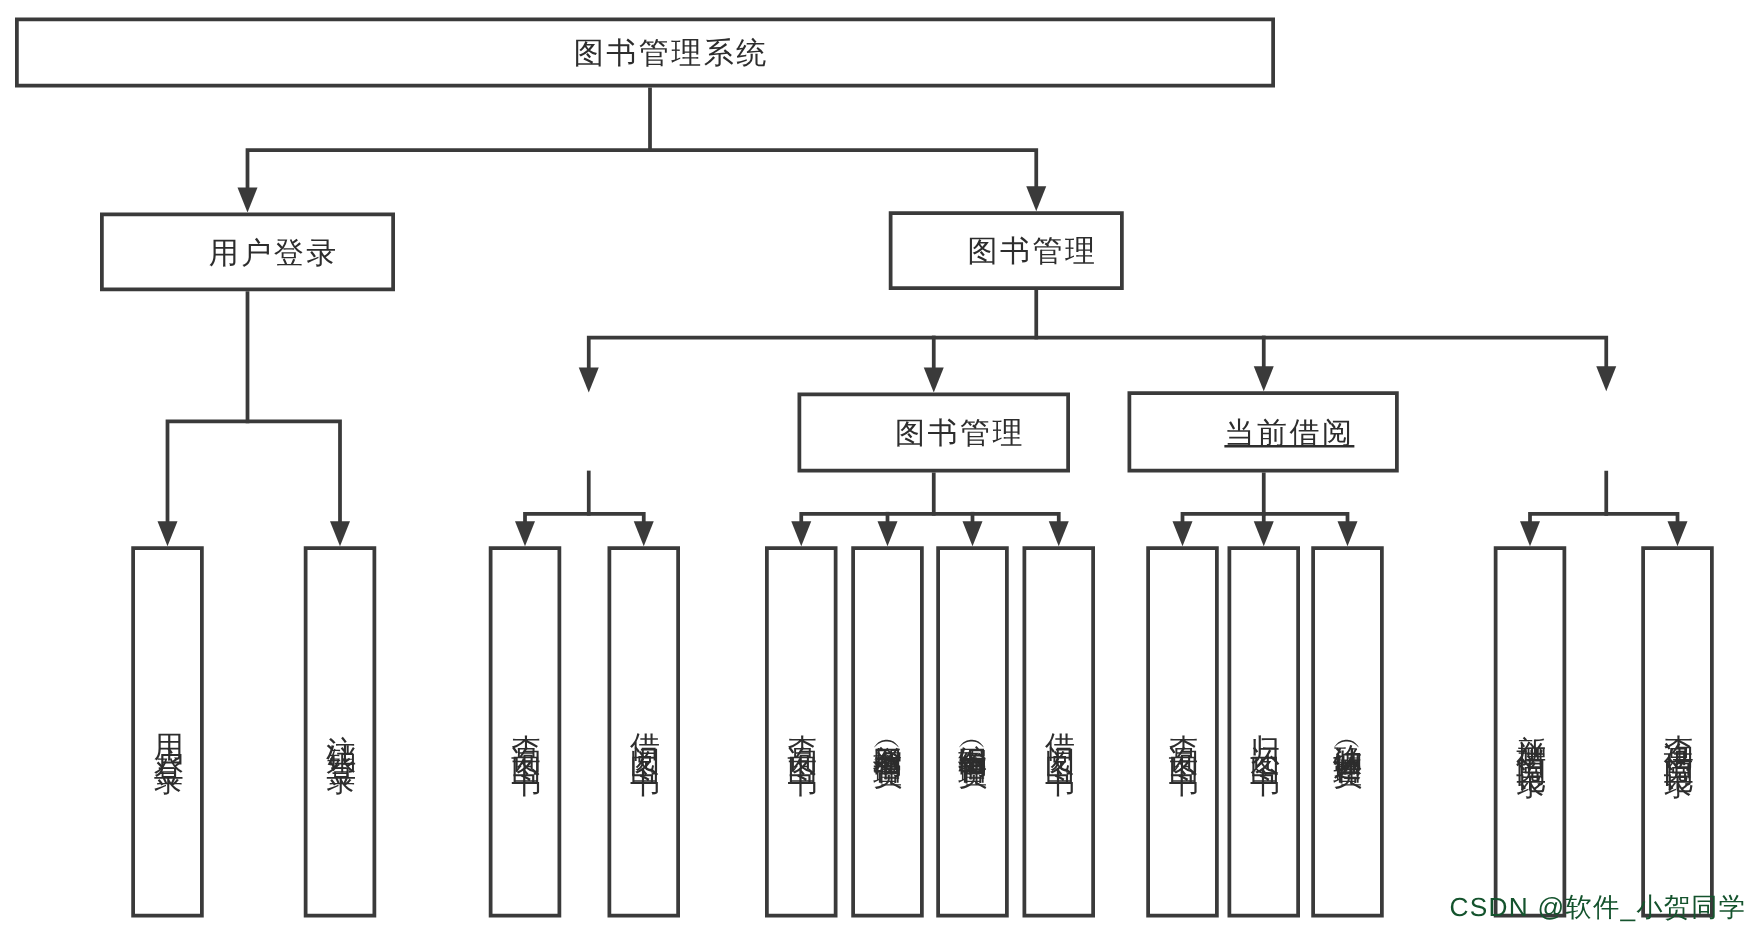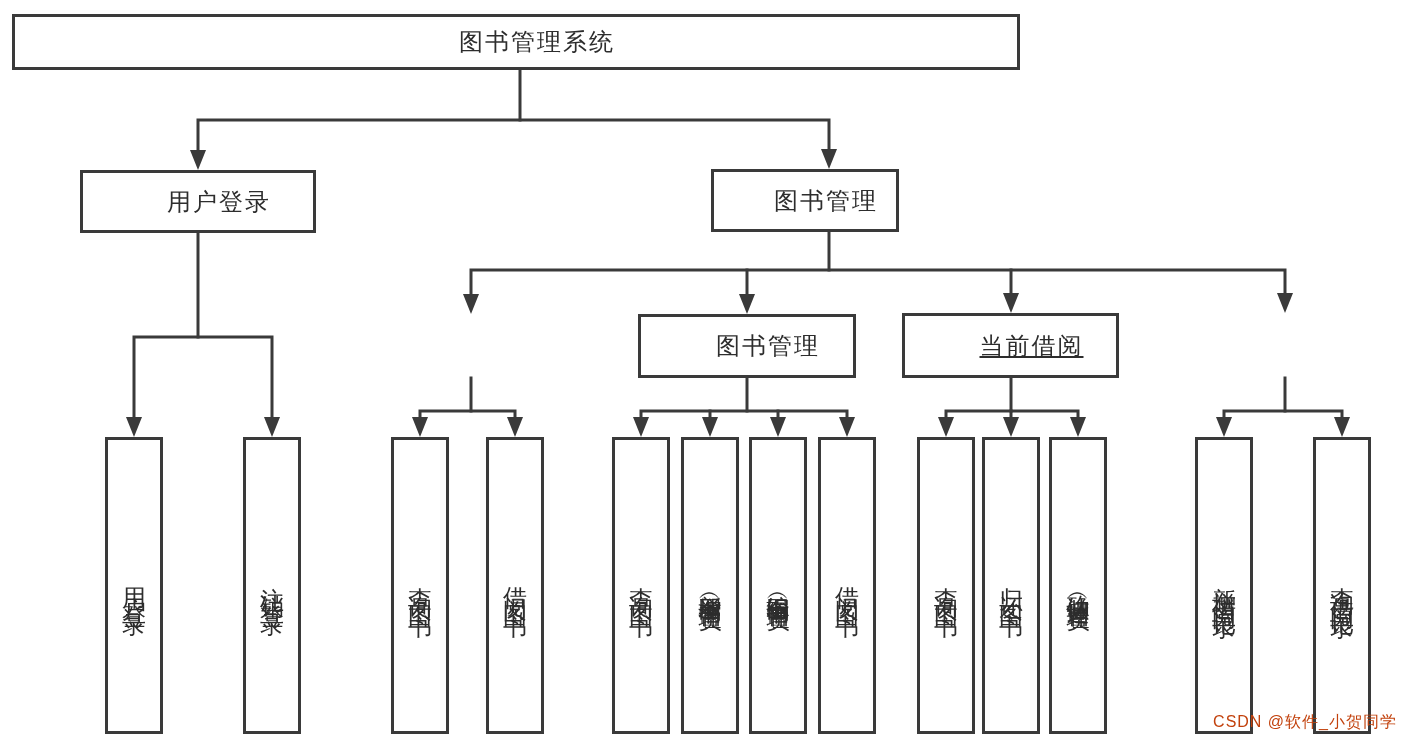--- a/index.html
+++ b/index.html
@@ -53,23 +53,23 @@
     letter-spacing: 9px;
     line-height: 1;
     white-space: nowrap;
   }
   .vtext.ls-med   { letter-spacing: 6px; }
   .vtext.ls-tight { letter-spacing: 2px; font-size: 23px; }
   .watermark {
     position: absolute;
     right: 8px;
     top: 712px;
-    font-size: 16px;
+    font-size: 21px;
     letter-spacing: 1px;
-    color: #c2410c;
+    color: #14532d;
     white-space: nowrap;
     z-index: 3;
   }
   
   #root        { left: 12px;   top: 14px;  width: 1008px; height: 56px; }
   #n-userlogin { left: 80px;   top: 170px; width: 236px;  height: 63px; }
   #n-bookmgmt  { left: 711px;  top: 169px; width: 188px;  height: 63px; }
   #n-newbook   { left: 362px;  top: 314px; width: 218px;  height: 64px; }
   #n-borrow    { left: 638px;  top: 314px; width: 218px;  height: 64px; }
   #n-current   { left: 902px;  top: 313px; width: 217px;  height: 65px; text-decoration: underline; }

